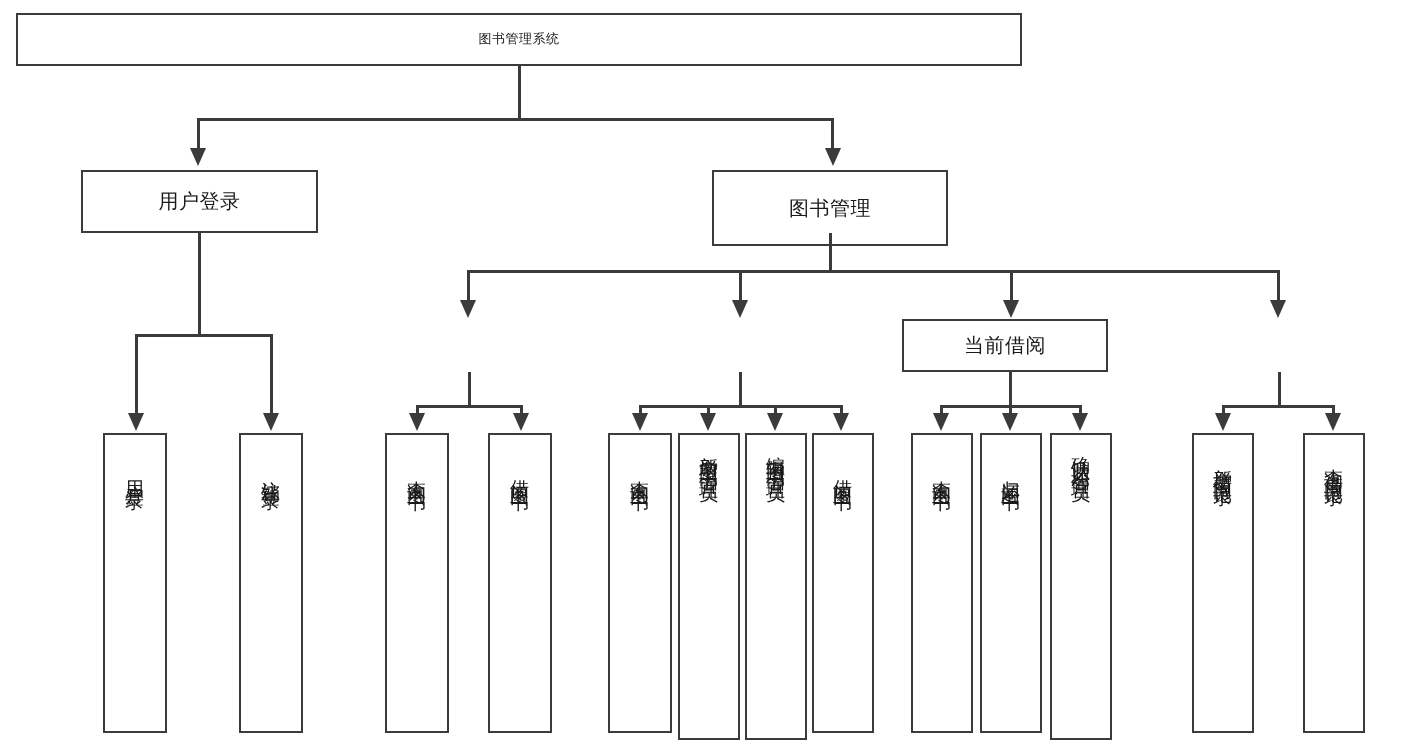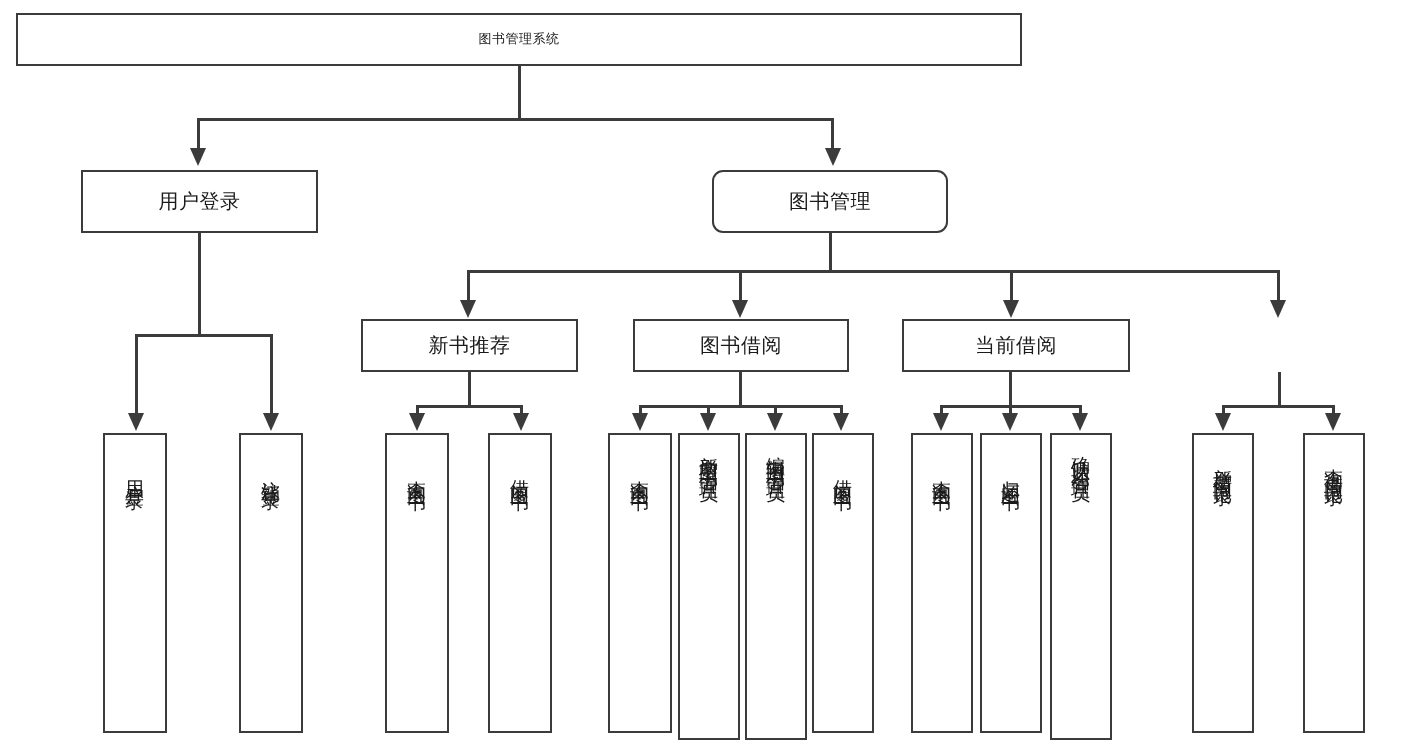--- a/index.html
+++ b/index.html
@@ -86,21 +86,21 @@
 
   <div class="edge v" style="left:197px; top:118px; width:3px; height:32px;"></div>
   <div class="arrow" style="left:190px; top:148px;"></div>
   <div class="edge v" style="left:831px; top:118px; width:3px; height:32px;"></div>
   <div class="arrow" style="left:825px; top:148px;"></div>
 
   <div class="node level1" style="left:81px; top:170px; width:237px; height:63px;">
     <span class="htext">用户登录</span>
   </div>
 
-  <div class="node level1" style="left:712px; top:170px; width:236px; height:63px;border-radius:11px;">
+  <div class="node level1" style="left:712px; top:170px; width:236px; height:76px;">
     <span class="htext">图书管理</span>
   </div>
 
   <div class="edge v" style="left:198px; top:233px; width:3px; height:101px;"></div>
   <div class="edge h" style="left:135px; top:334px; width:137px; height:3px;"></div>
   <div class="edge v" style="left:135px; top:334px; width:3px; height:81px;"></div>
   <div class="arrow" style="left:128px; top:413px;"></div>
   <div class="edge v" style="left:270px; top:334px; width:3px; height:81px;"></div>
   <div class="arrow" style="left:263px; top:413px;"></div>
 
@@ -112,29 +112,23 @@
 
   <div class="edge v" style="left:739px; top:270px; width:3px; height:32px;"></div>
   <div class="arrow" style="left:732px; top:300px;"></div>
 
   <div class="edge v" style="left:1010px; top:270px; width:3px; height:32px;"></div>
   <div class="arrow" style="left:1003px; top:300px;"></div>
 
   <div class="edge v" style="left:1277px; top:270px; width:3px; height:32px;"></div>
   <div class="arrow" style="left:1270px; top:300px;"></div>
 
-  <div class="node level2" style="left:361px; top:319px; width:217px; height:53px;">
-    <span class="htext">新书推荐</span>
-  </div>
-
-  <div class="node level2" style="left:633px; top:319px; width:216px; height:53px;">
-    <span class="htext">图书借阅</span>
-  </div>
-
-  <div class="node level2" style="left:902px; top:319px; width:228px; height:53px;align-items:center;">
+
+
+  <div class="node level2" style="left:902px; top:319px; width:206px; height:53px;align-items:center;">
     <span class="htext">当前借阅</span>
   </div>
 
 
   <div class="edge v" style="left:468px; top:372px; width:3px; height:33px;"></div>
   <div class="edge h" style="left:416px; top:405px; width:107px; height:3px;"></div>
   <div class="edge v" style="left:416px; top:405px; width:3px; height:10px;"></div>
   <div class="arrow" style="left:409px; top:413px;"></div>
   <div class="edge v" style="left:520px; top:405px; width:3px; height:10px;"></div>
   <div class="arrow" style="left:513px; top:413px;"></div>

